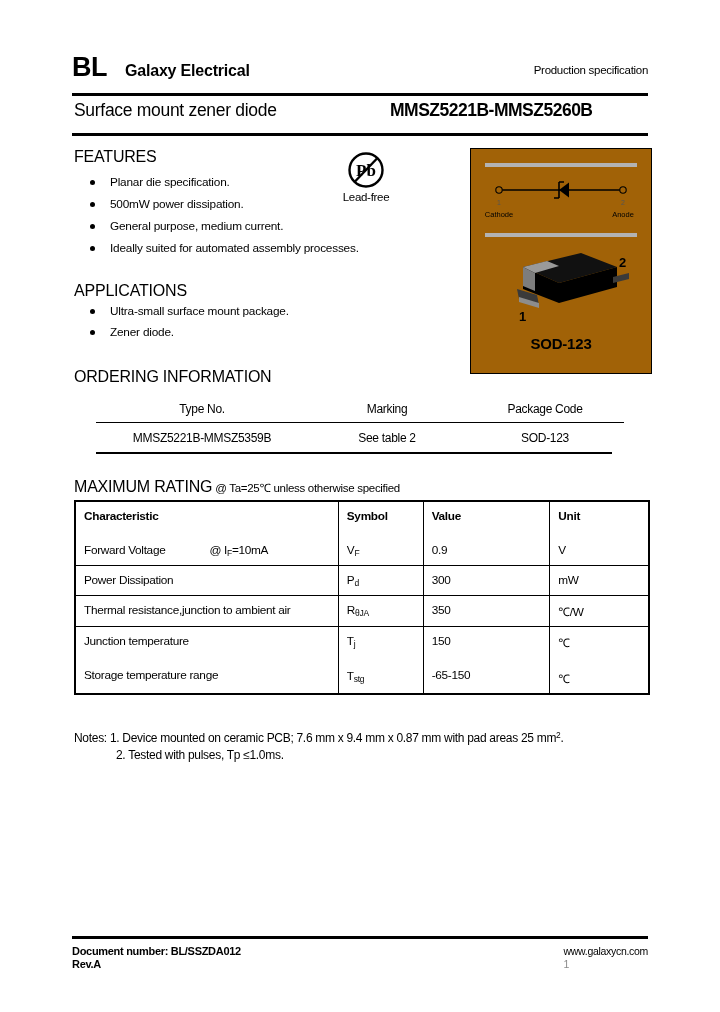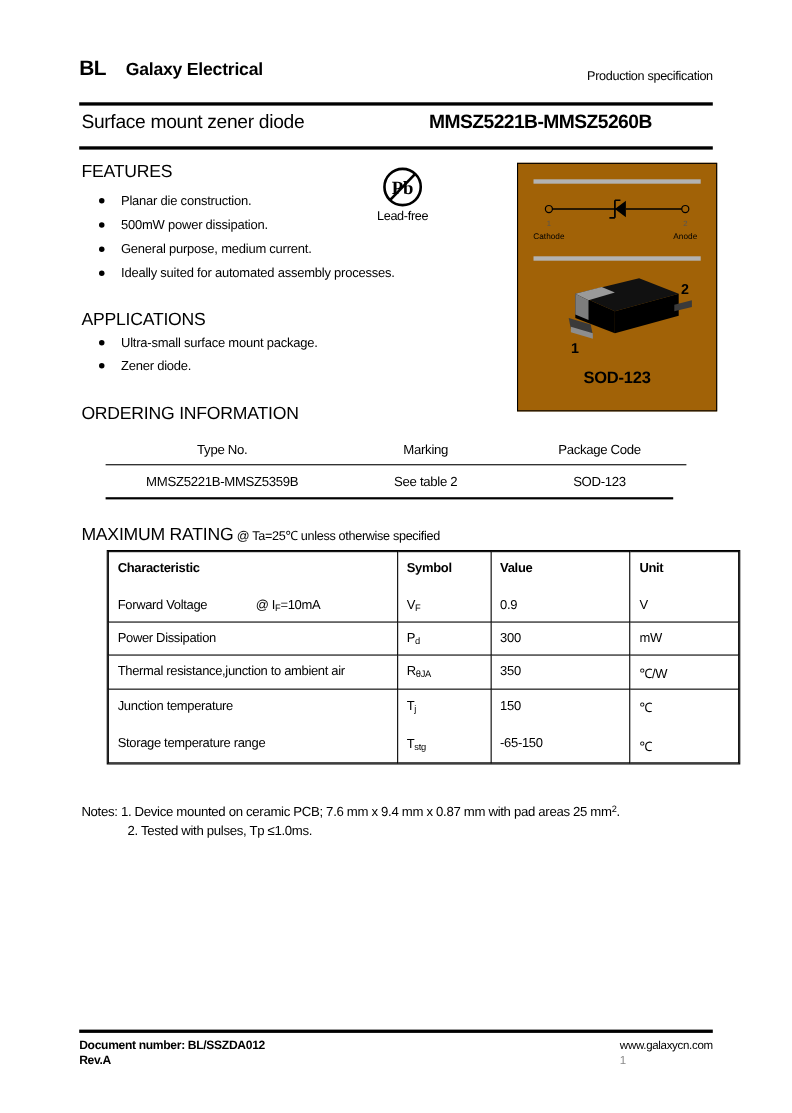--- a/index.html
+++ b/index.html
@@ -38,21 +38,21 @@
     width: 576px;
     height: 34px;
   }
   .brand {
     position: absolute;
     left: 0;
     top: 0;
     white-space: nowrap;
   }
   .brand-bl {
-    font-size: 19px;
+    font-size: 27px;
     font-weight: bold;
     letter-spacing: -0.5px;
     vertical-align: baseline;
     text-align: right;
   }
   .brand-name {
     font-size: 16px;
     font-weight: bold;
     letter-spacing: -0.2px;
     margin-left: 18px;
@@ -248,21 +248,20 @@
     margin-left: 3px;
   }
 
   .rtable {
     position: absolute;
     left: 2px;
     top: 500px;
     width: 574px;
     border: 1.5px solid #000;
     border-collapse: collapse;
-    margin-left: 23px;
   }
   .rtable table {
     border-collapse: collapse;
     width: 100%;
   }
   .rtable td {
     border: 1.2px solid #000;
     padding: 0;
     vertical-align: top;
   }
@@ -359,21 +358,21 @@
       <div class="subtitle">Surface mount zener diode</div>
       <div class="partnos">MMSZ5221B-MMSZ5260B</div>
     </div>
 
     <div class="rule-thick" id="rule2"></div>
 
     <div class="sec-head" id="features-head">FEATURES</div>
     <div class="blist" id="features-list">
       <div class="bitem">
         <span class="bullet"></span>
-        <span>Planar die construction.</span>
+        <span>Planar die specification.</span>
       </div>
       <div class="bitem">
         <span class="bullet"></span>
         <span>500mW power dissipation.</span>
       </div>
       <div class="bitem">
         <span class="bullet"></span>
         <span>General purpose, medium current.</span>
       </div>
       <div class="bitem gap">

